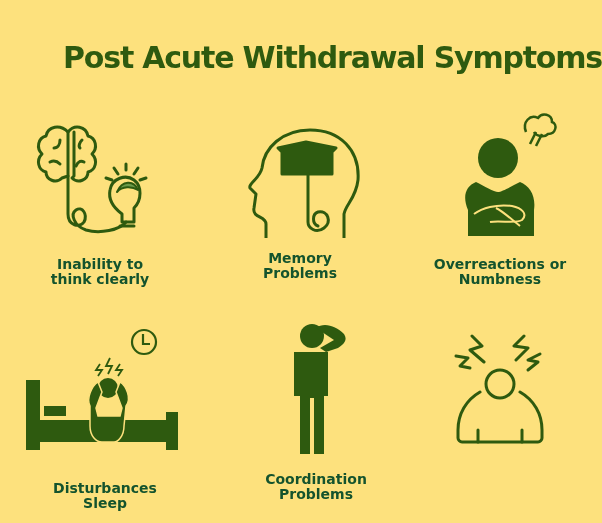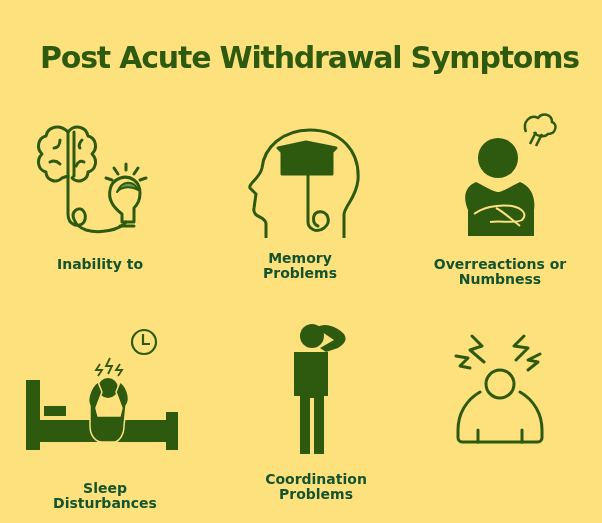--- a/index.html
+++ b/index.html
@@ -1,17 +1,17 @@
 <!DOCTYPE html>
 <html><head>
 <meta charset="utf-8">
 <style>
   html, body { margin:0; padding:0; }
   body { width:602px; height:523px; background:#fde17d; position:relative; overflow:hidden; font-family:"DejaVu Sans", sans-serif; }
-  .title { position:absolute; left:0; top:40px; width:602px; text-align:left; padding-left:40px; box-sizing:border-box; font-family:"DejaVu Sans", sans-serif; font-weight:bold; font-size:30px; letter-spacing:-1.2px; color:#2e5a0f; white-space:nowrap; }
+  .title { position:absolute; left:0; top:40px; width:602px; text-align:right; padding-left:40px; box-sizing:border-box; font-family:"DejaVu Sans", sans-serif; font-weight:bold; font-size:30px; letter-spacing:-1.2px; color:#2e5a0f; white-space:nowrap; }
   .icon { position:absolute; }
   .label { position:absolute; width:200px; text-align:center; font-family:"DejaVu Sans", sans-serif; font-weight:bold; font-size:14px; line-height:15px; color:#14532d; }
 </style>
 </head>
 <body>
 
 <div class="title">Post Acute Withdrawal Symptoms</div>
 
 <svg class="icon" style="left:30px;top:118px" width="140" height="130" viewBox="0 0 140 130" fill="none" stroke="#2e5a0f" stroke-width="3" stroke-linecap="round" stroke-linejoin="round">
 
@@ -28,20 +28,21 @@
   <path d="M90 108 L104 108"></path>
   <path d="M87 74 C92 62 104 62 108 72 C102 68 92 68 87 74 Z" fill="#6b9a4a" stroke="#2e5a0f" stroke-width="2"></path>
   <path d="M96 46 L96 52"></path>
     <path d="M84 50 L88 56"></path>
     <path d="M108 50 L104 56"></path>
     <path d="M76 60 L82 62"></path>
     <path d="M116 60 L110 62"></path>
 </svg>
 <div class="label" style="left:0px;top:257px">
   <div>Inability to</div>
+  <div>think clearly</div>
 </div>
 
 <svg class="icon" style="left:248px;top:128px" width="120" height="110" viewBox="0 0 120 110" fill="none" stroke="#2e5a0f" stroke-width="3" stroke-linecap="round" stroke-linejoin="round">
   <path d="M18 110 L18 96 C18 88 4 90 6 80 L8 66 L2 60 C0 56 12 50 14 40 C16 20 34 2 62 2 C92 2 112 22 110 52 C108 70 98 76 96 86 L96 110"></path>
   <path d="M30 20 L58 14 L88 20 L84 24 L84 46 L34 46 L34 24 Z" fill="#2e5a0f"></path>
   <path d="M60 46 L60 94 C60 100 68 106 76 100 C84 94 80 82 70 84 C64 86 64 96 70 98"></path>
 </svg>
 <div class="label" style="left:200px;top:251px">
   <div>Memory</div>
   <div>Problems</div>
@@ -72,22 +73,22 @@
   <path d="M64 78 C60 70 66 58 72 54 L76 64 L70 80 L72 88 L94 88 L96 80 L90 64 L94 54 C100 58 106 70 100 78 L98 98 C98 108 92 114 88 114 L76 114 C70 114 64 108 64 98 Z" fill="#2e5a0f" stroke="#fde17d" stroke-width="1.5"></path>
 
   <path d="M74 36 L70 42 L76 42 L72 48" fill="none" stroke="#2e5a0f" stroke-width="1.8"></path>
   <path d="M84 30 L80 38 L86 38 L82 46" fill="none" stroke="#2e5a0f" stroke-width="1.8"></path>
   <path d="M94 36 L90 42 L96 42 L92 48" fill="none" stroke="#2e5a0f" stroke-width="1.8"></path>
 
   <circle cx="118" cy="14" r="12" fill="none" stroke="#2e5a0f" stroke-width="2.2"></circle>
   <path d="M117 6 L117 16 L124 16" fill="none" stroke="#2e5a0f" stroke-width="2.2"></path>
 </svg>
 <div class="label" style="left:5px;top:481px">
+  <div>Disturbances</div>
   <div>Sleep</div>
-  <div>Disturbances</div>
 </div>
 
 <svg class="icon" style="left:286px;top:322px" width="70" height="140" viewBox="0 0 70 140">
   <circle cx="26" cy="14" r="12" fill="#2e5a0f"></circle>
   <path d="M30 6 C38 0 50 4 58 12 C62 18 58 22 52 26 L40 30 L34 26 L48 18 L36 10 Z" fill="#2e5a0f"></path>
   <path d="M8 30 L42 30 L42 74 L38 74 L38 132 L28 132 L28 76 L24 76 L24 132 L14 132 L14 74 L8 74 Z" fill="#2e5a0f"></path>
 </svg>
 <div class="label" style="left:216px;top:472px">
   <div>Coordination</div>
   <div>Problems</div>

